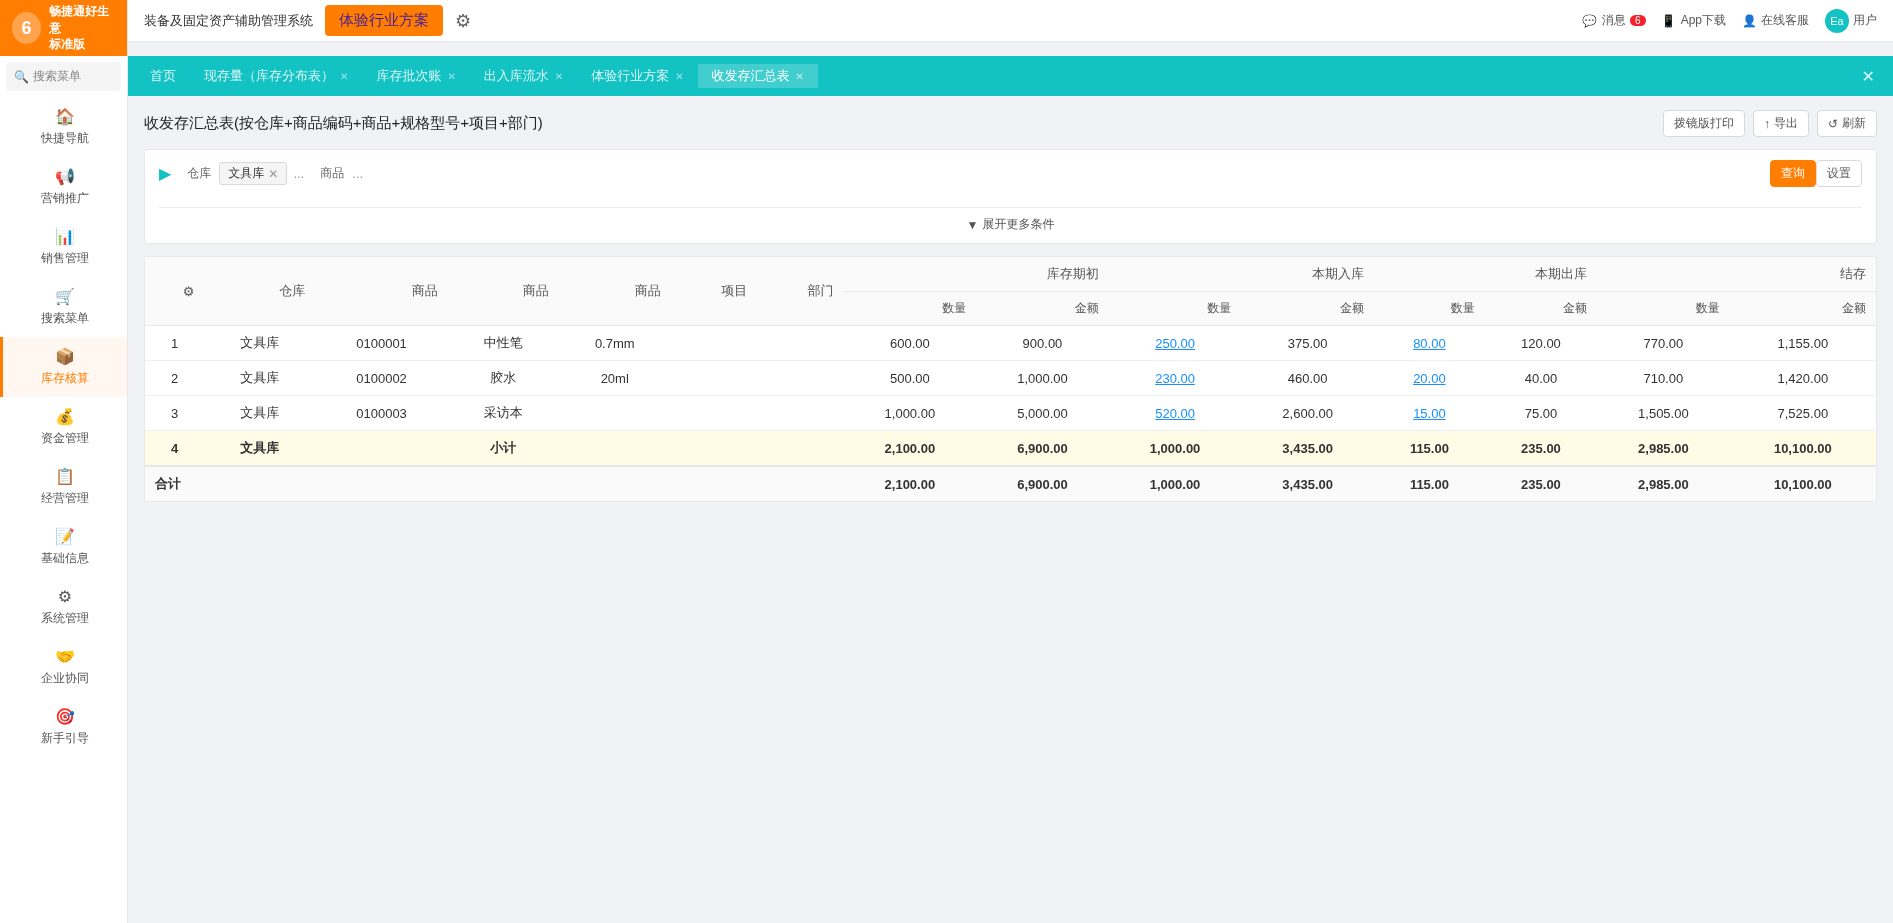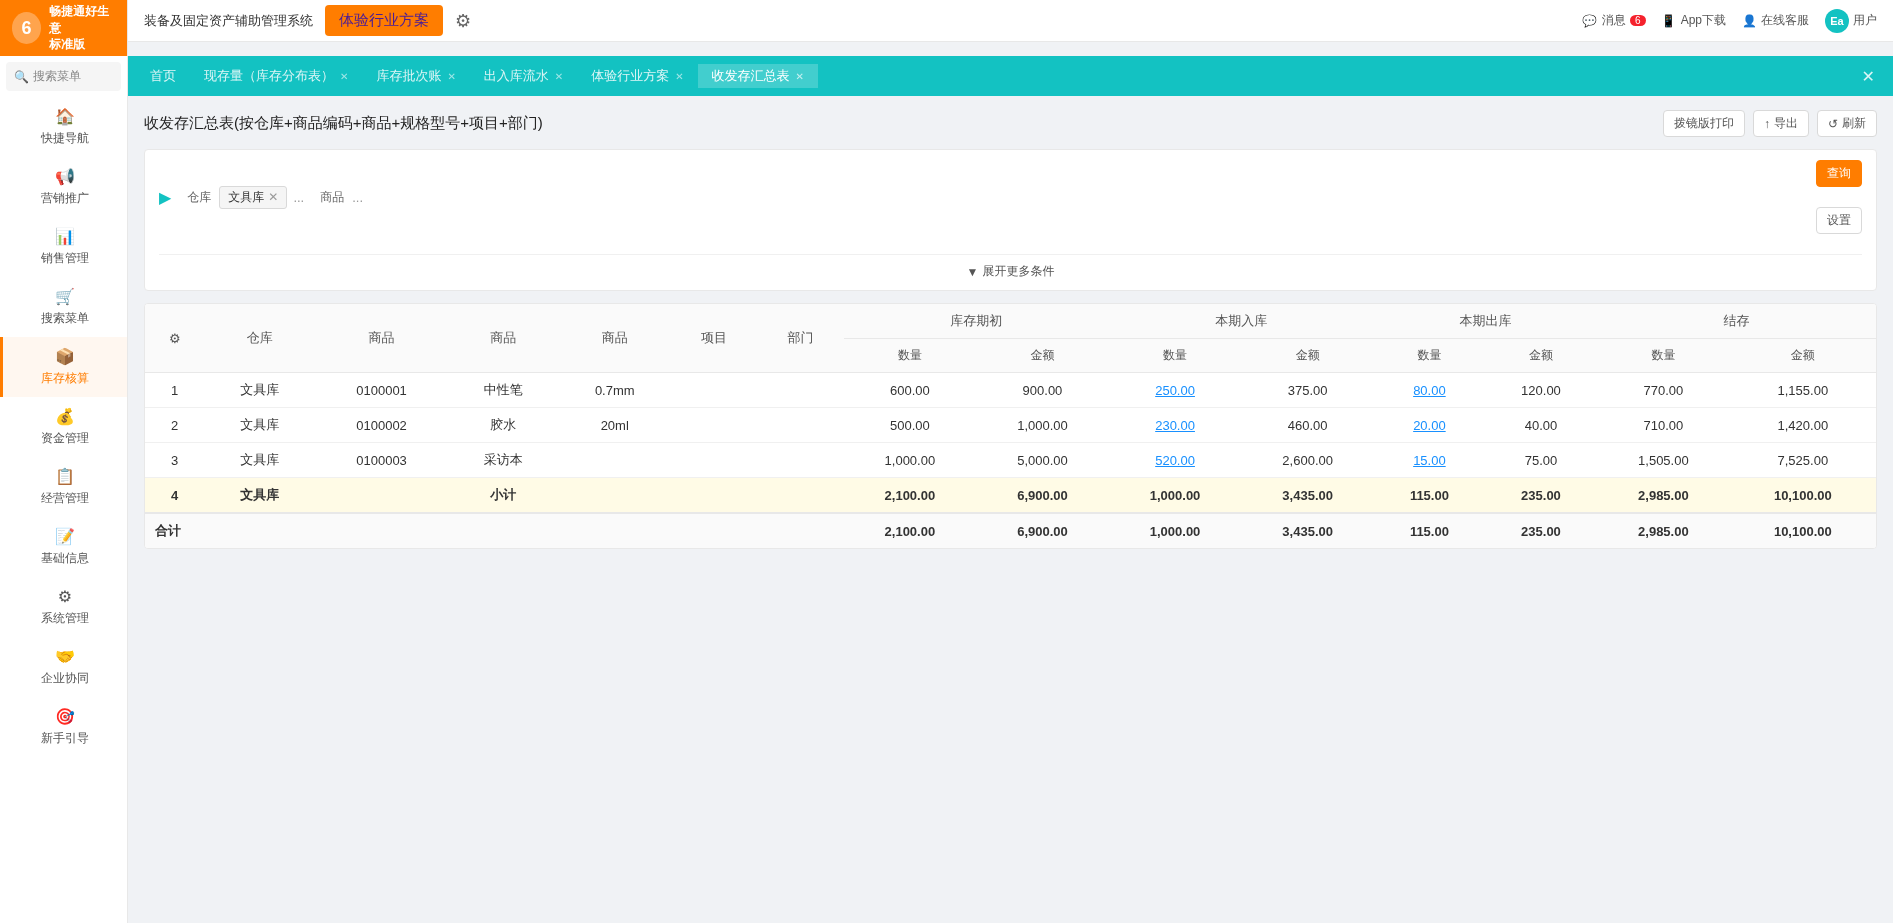--- a/index.html
+++ b/index.html
@@ -87,21 +87,21 @@
     .filter-ellipsis { color: #999; cursor: pointer; }
     .expand-btn { display: flex; align-items: center; gap: 4px; color: #555; cursor: pointer; font-size: 12px; margin: 0 auto; border-top: 1px solid #f0f0f0; padding-top: 8px; margin-top: 4px; width: 100%; justify-content: center; }
 
     
     .table-container {
       background: #fff; border: 1px solid #e8e8e8; border-radius: 4px; overflow: auto;
     }
     table { width: 100%; border-collapse: collapse; font-size: 13px; }
     thead tr th {
       background: #fafafa; border-bottom: 1px solid #e8e8e8;
-      padding: 8px 10px; font-weight: 500; color: #555; text-align: center;
+      padding: 8px 10px; font-weight: 500; color: #555; text-align: right;
       white-space: nowrap;
     }
     thead tr.sub-header th { font-size: 12px; }
     tbody tr td {
       border-bottom: 1px solid #f0f0f0; padding: 8px 10px;
       text-align: center; color: #333;
     }
     tbody tr.total-row td { font-weight: bold; background: #fffbe6; }
     .link-text { color: #1890ff; text-decoration: underline; cursor: pointer; }
     tfoot tr td { background: #fafafa; font-weight: bold; border-top: 2px solid #e8e8e8; padding: 8px 10px; text-align: center; }
@@ -183,21 +183,21 @@
     </div>
     <div class="topbar-btn">
       <span>📱</span>
       <span>App下载</span>
     </div>
     <div class="topbar-btn">
       <span>👤</span>
       <span>在线客服</span>
     </div>
     <div class="topbar-btn">
-      <span style="width:24px;height:24px;background:#13c2c2;border-radius:50%;display:inline-flex;align-items:center;justify-content:center;color:#fff;font-size:11px;font-weight:bold;">Ea</span>
+      <span style="width:24px;height:24px;background:#13c2c2;border-radius:50%;display:inline-flex;align-items:center;justify-content:center;color:#fff;font-size:11px;">Ea</span>
       <span>用户</span>
     </div>
   </div>
 </div>
 
 <div class="tabs-bar">
   <div class="tab-item">
     <span>首页</span>
   </div>
   <div class="tab-item">
@@ -254,21 +254,21 @@
           </span>
           <span class="filter-ellipsis">...</span>
         </div>
       </div>
 
       <div class="filter-group">
         <span class="filter-label">商品</span>
         <span class="filter-ellipsis">...</span>
       </div>
 
-      <div style="margin-left:auto;display:flex;gap:20px;flex-direction:column;">
+      <div style="margin-left:auto;display:flex;gap:0;">
         <button class="header-btn primary" style="background:#ff7d00;color:#fff;border-color:#ff7d00;">查询</button>
         <button class="header-btn">设置</button>
       </div>
     </div>
     <div class="expand-btn">
       <span>▼</span>
       <span>展开更多条件</span>
     </div>
   </div>
 

